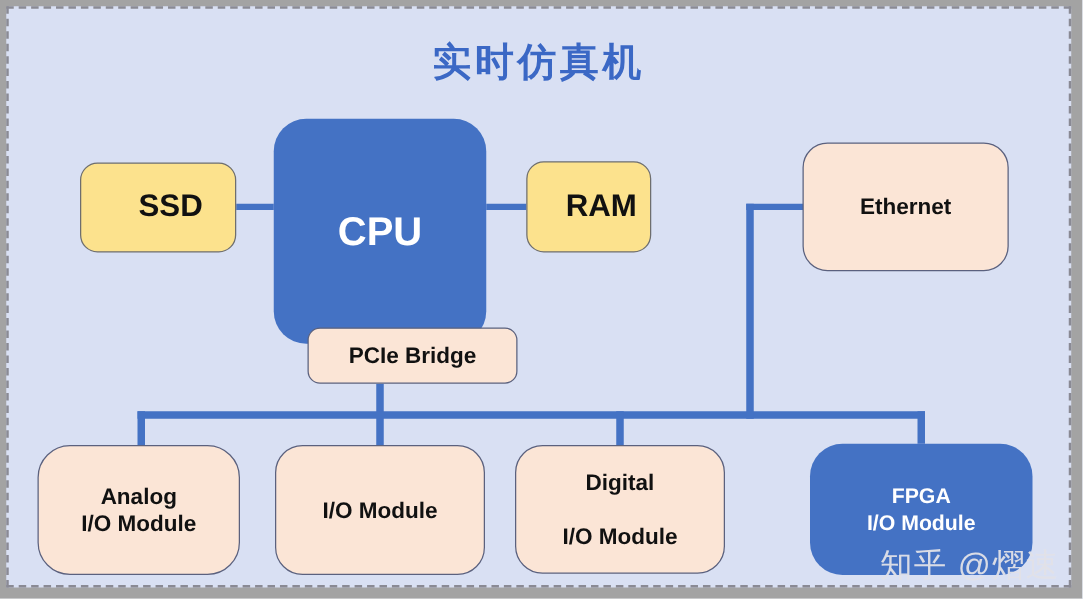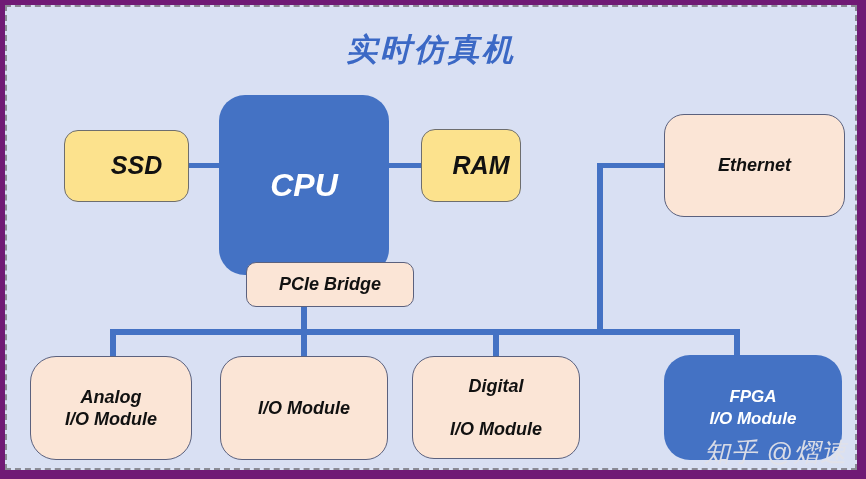--- a/index.html
+++ b/index.html
@@ -6,22 +6,21 @@
   body {
     font-family: "Liberation Sans", sans-serif;
     background: #ffffff;
     width: 866px; height: 479px;
     position: relative;
     overflow: hidden;
   }
   .canvas {
     position: absolute; inset: 0;
     width: 866px; height: 479px;
-    background: #701a75;
-    font-style: italic;
+    background: #a3a3a3;
   }
   .board {
     position: absolute;
     left: 5px; top: 5px;
     width: 852px; height: 465px;
     background: #d9e0f3;
     border: 2px dashed #8a8a94;
     box-sizing: border-box;
   }
   .title {
@@ -66,26 +65,26 @@
   }
   .line {
     position: absolute;
     background: #4472c4;
     z-index: 1;
   }
   
   .ssd      { left: 57px;  top: 123px; width: 125px; height: 72px; }
   .cpu      { left: 212px; top: 88px;  width: 170px; height: 180px; font-size: 32px; }
   .ram      { left: 414px; top: 122px; width: 100px; height: 73px; }
-  .ethernet { left: 657px; top: 107px; width: 181px; height: 103px; border-radius: 20px; }
+  .ethernet { left: 635px; top: 107px; width: 165px; height: 103px; border-radius: 20px; }
   .pcie     { left: 215px; top: 255px; width: 168px; height: 45px;  border-radius: 10px; margin-left: 24px; }
   .analog   { left: 23px;  top: 349px; width: 162px; height: 104px; border-radius: 26px; font-size: 17px; }
   .comm     { left: 213px; top: 349px; width: 168px; height: 104px; border-radius: 22px; font-size: 17px; }
   .digital  { left: 405px; top: 349px; width: 168px; height: 103px; border-radius: 22px; font-size: 17px; gap: 20px; }
-  .fpga     { left: 641px; top: 348px; width: 178px; height: 105px; border-radius: 22px; font-size: 17px; margin-left: 16px; }
+  .fpga     { left: 641px; top: 348px; width: 178px; height: 105px; border-radius: 22px; font-size: 17px; }
   
   .l-ssd-cpu   { left: 182px; top: 156px; width: 30px;  height: 5px; }
   .l-cpu-ram   { left: 382px; top: 156px; width: 32px;  height: 5px; }
   .l-cpu-pcie  { left: 294px; top: 230px; width: 6px;   height: 25px; }
   .l-pcie-comm { left: 294px; top: 300px; width: 6px;   height: 49px; }
   .l-bus       { left: 103px; top: 322px; width: 630px; height: 6px; }
   .l-analog    { left: 103px; top: 322px; width: 6px;   height: 27px; }
   .l-digital   { left: 486px; top: 322px; width: 6px;   height: 27px; }
   .l-eth-h     { left: 590px; top: 156px; width: 67px;  height: 5px; }
   .l-eth-v     { left: 590px; top: 156px; width: 6px;   height: 172px; }

